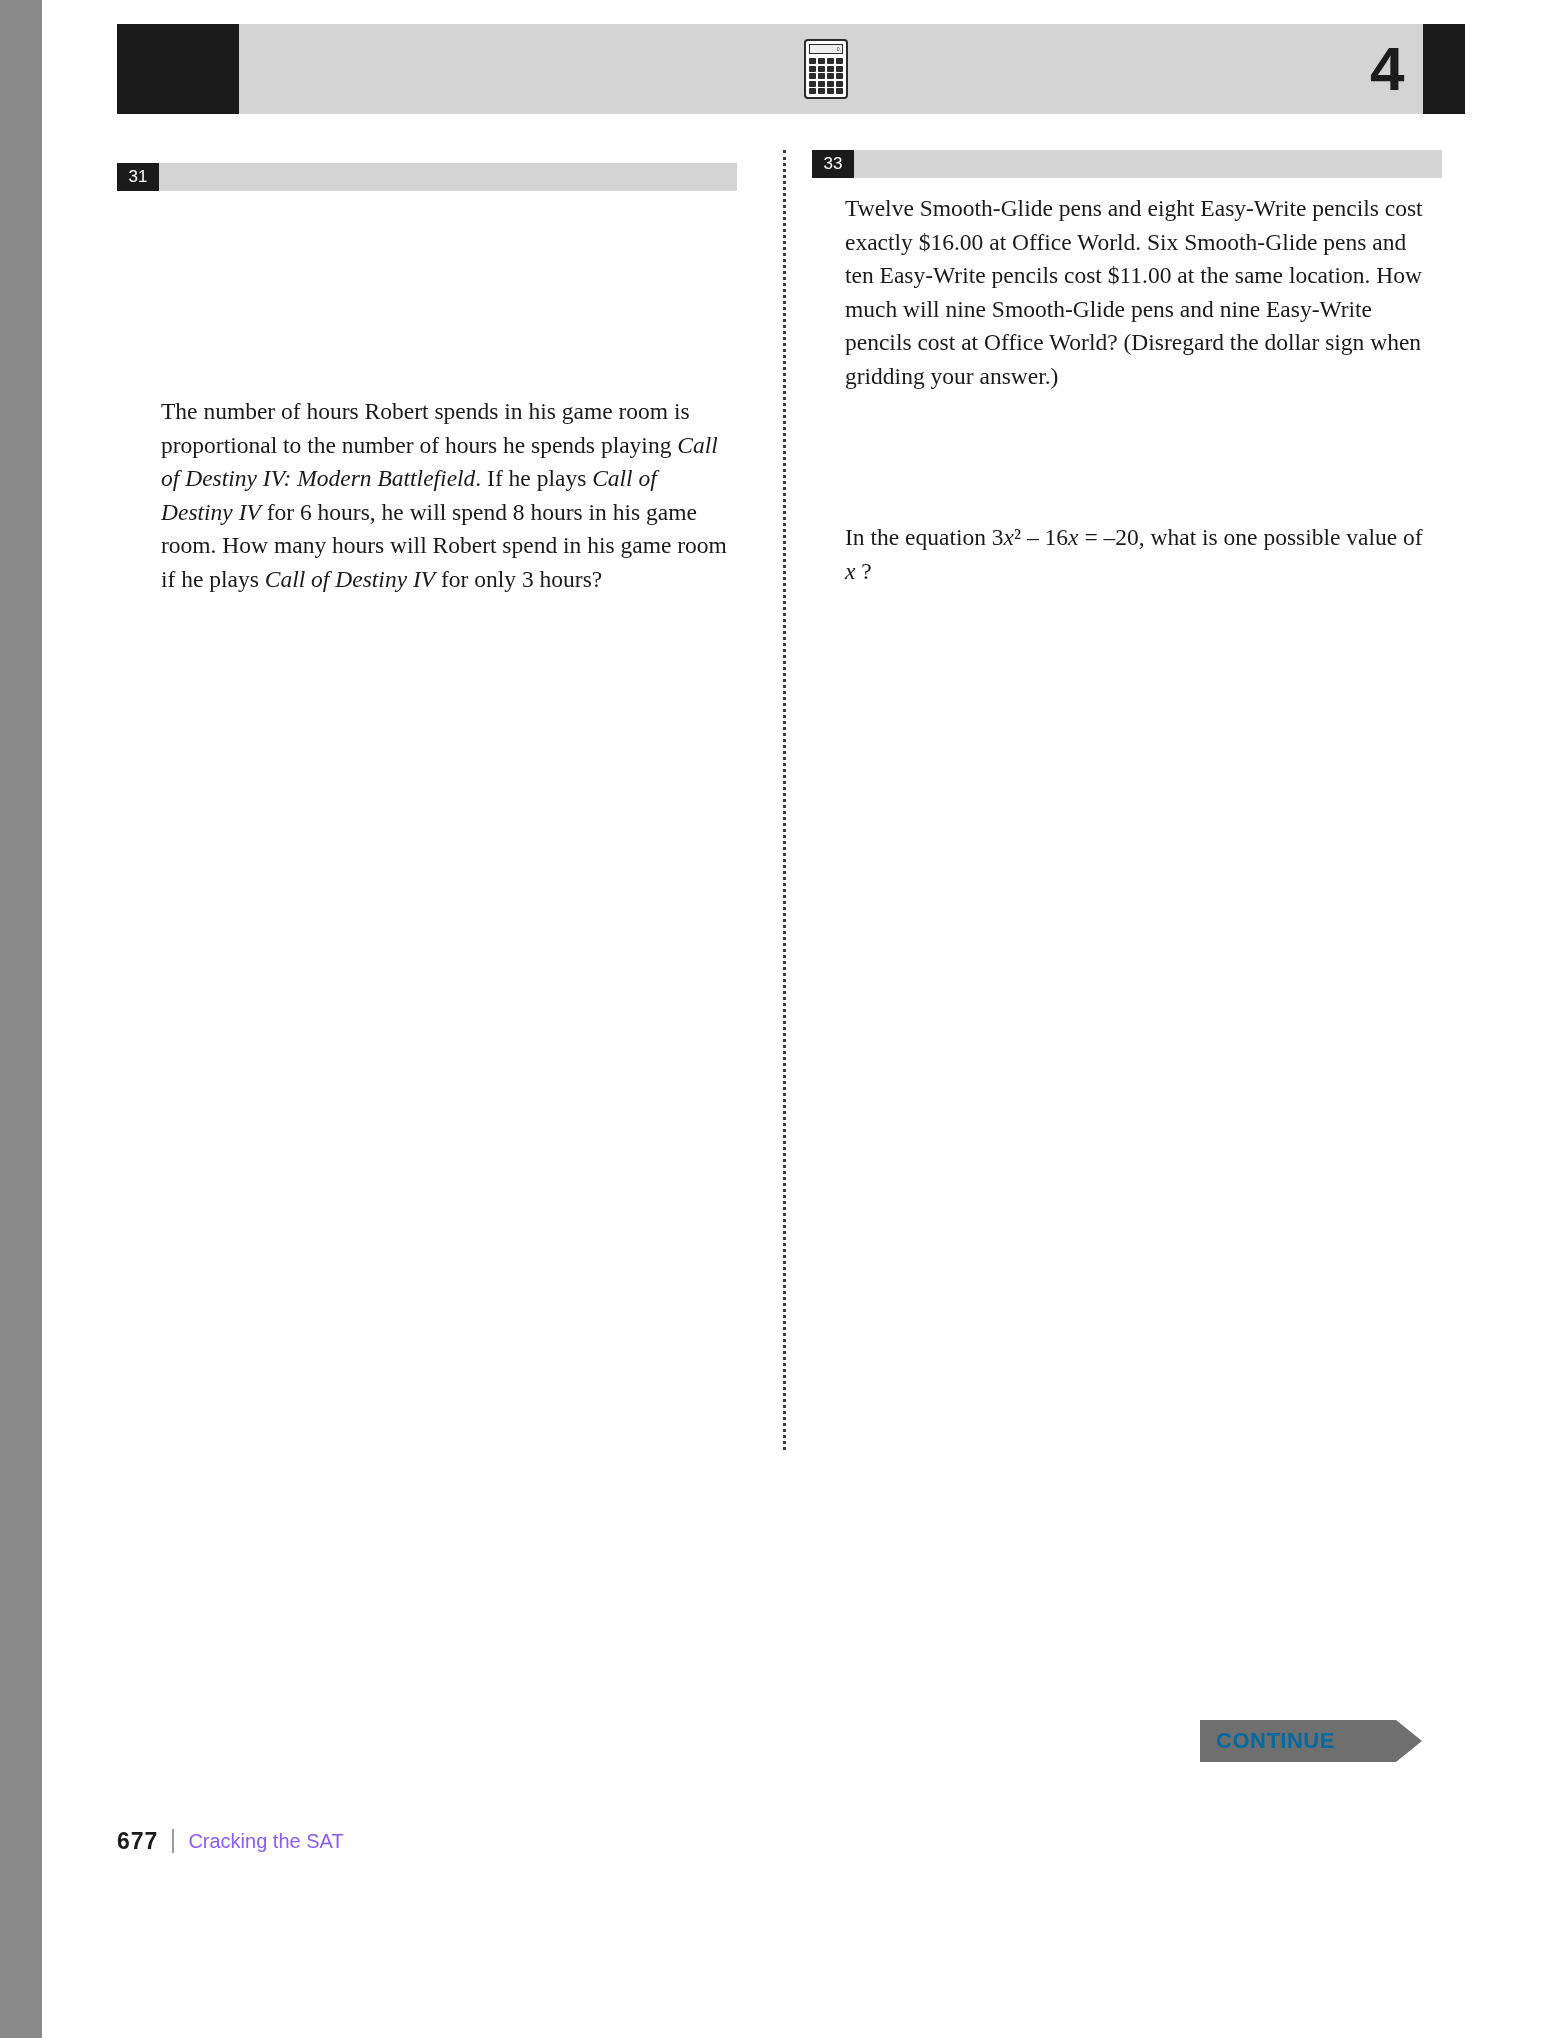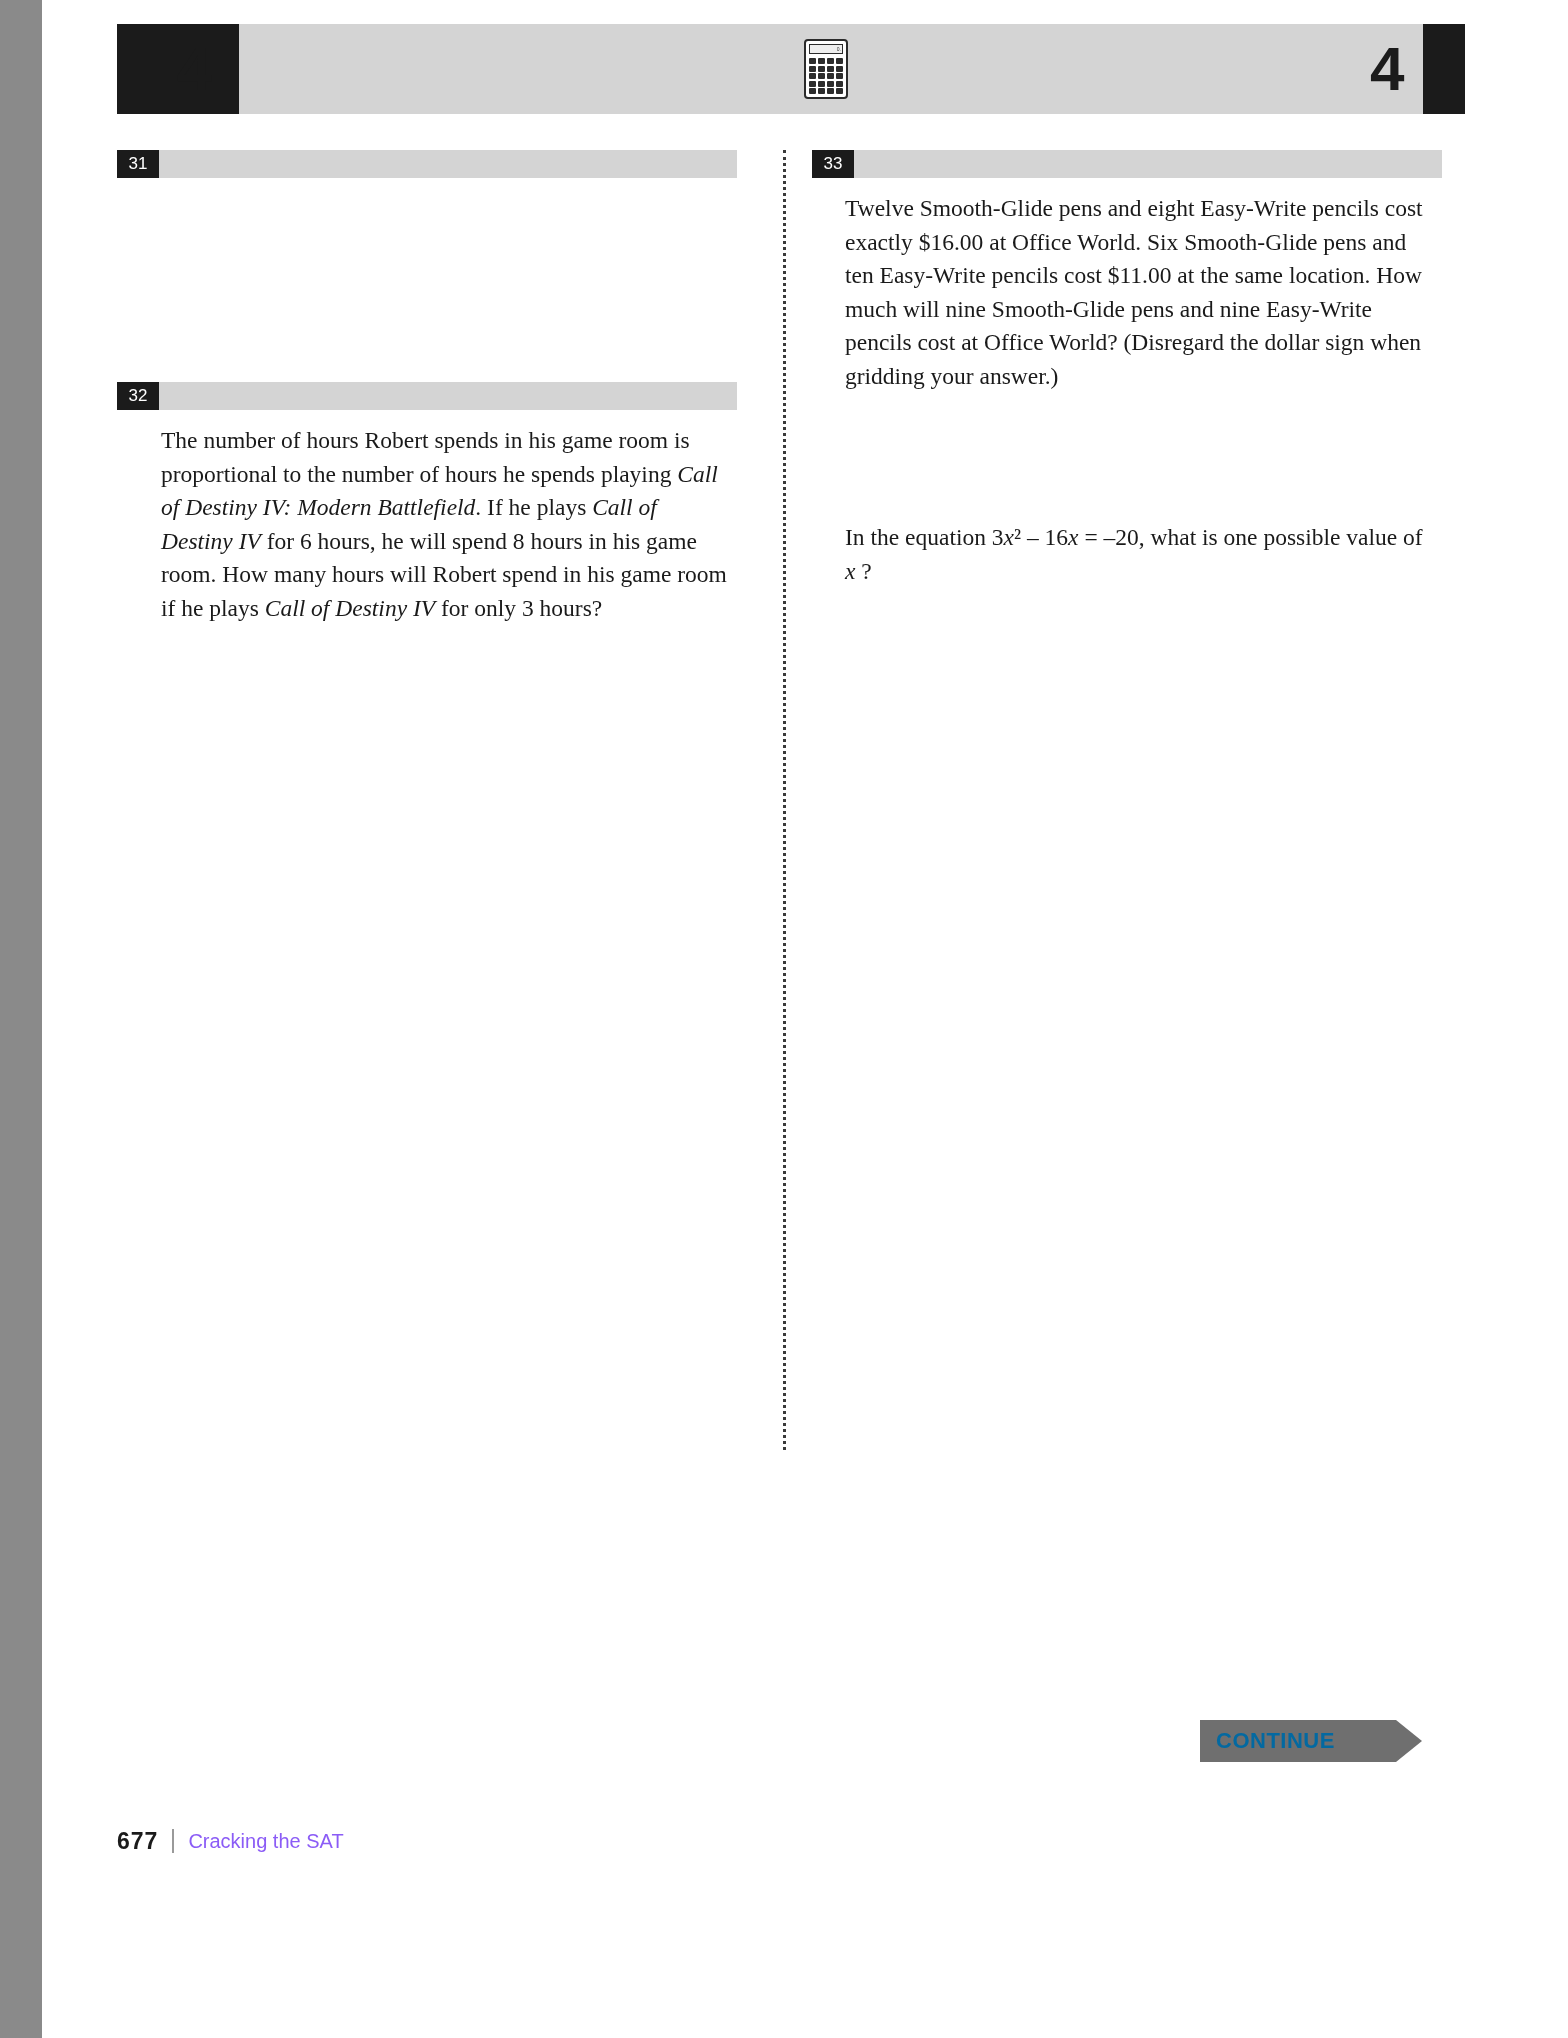--- a/index.html
+++ b/index.html
@@ -151,21 +151,21 @@
     width: 42px;
     height: 28px;
     background: #1b1b1b;
     color: #ffffff;
     font-family: "Liberation Sans", sans-serif;
     font-size: 17px;
     line-height: 28px;
     text-align: center;
   }
   .qbar-right { width: 630px; }
-  .qbar-left  { width: 620px; }
+  .qbar-left  { width: 620px; margin-top: 13px; }
 
   .qtext {
     font-family: "Liberation Serif", serif;
     font-size: 23.5px;
     line-height: 33.5px;
     color: #1a1a1a;
     padding-left: 44px;
     padding-right: 4px;
     text-align: left;
   }
@@ -298,23 +298,20 @@
   <div class="divider"></div>
 
   <div class="col-left">
 
     <div class="qnum-bar qbar-left">
       <div class="badge">31</div>
     </div>
 
     <div class="spacer-1"></div>
 
-    <div class="qnum-bar qbar-left">
-      <div class="badge">32</div>
-    </div>
     <div class="qtext"><span>The number of hours Robert spends in his game room is proportional to the number of hours he spends playing </span><i>Call of Destiny IV: Modern Battlefield</i><span>. If he plays </span><i>Call of Destiny IV</i><span> for 6 hours, he will spend 8 hours in his game room. How many hours will Robert spend in his game room if he plays </span><i>Call of Destiny IV</i><span> for only 3 hours?</span></div>
 
   </div>
 
   <div class="col-right">
 
     <div class="qnum-bar qbar-right">
       <div class="badge">33</div>
     </div>
     <div class="qtext qtext-right">Twelve Smooth-Glide pens and eight Easy-Write pencils cost exactly $16.00 at Office World. Six Smooth-Glide pens and ten Easy-Write pencils cost $11.00 at the same location. How much will nine Smooth-Glide pens and nine Easy-Write pencils cost at Office World?  (Disregard the dollar sign when gridding your answer.)</div>

